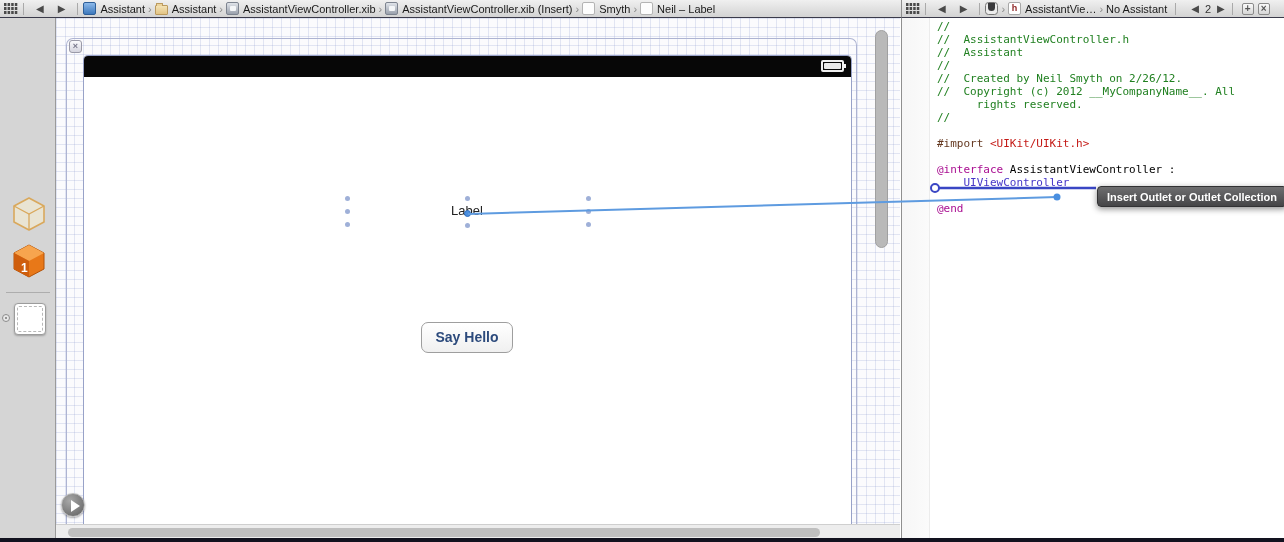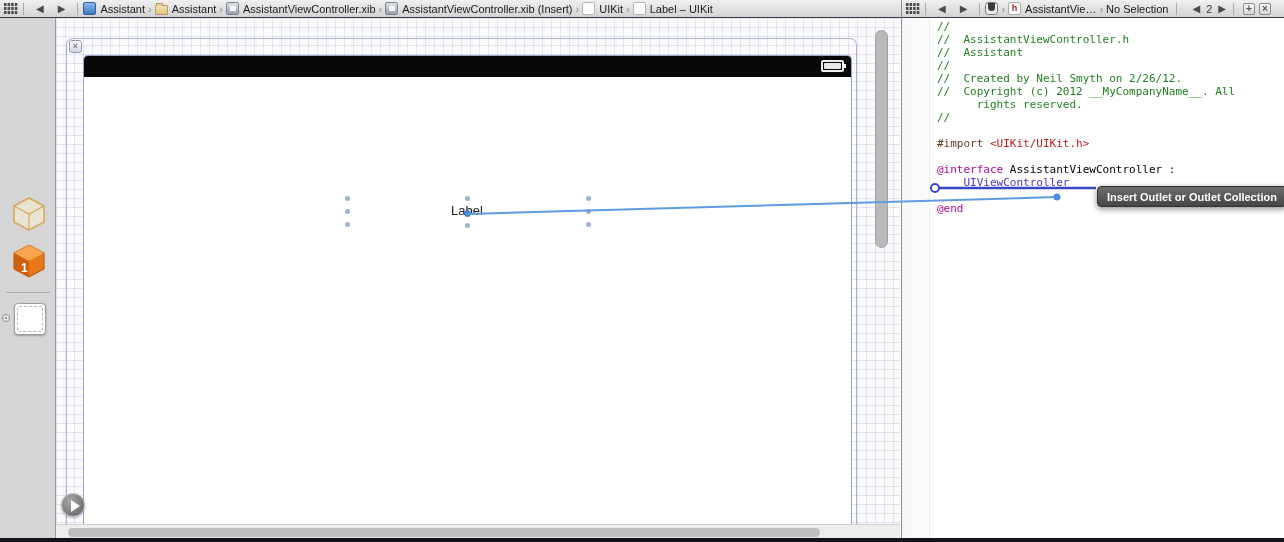--- a/index.html
+++ b/index.html
@@ -121,26 +121,26 @@
     <span class="crumb-label">AssistantViewController.xib</span>
   </span>
   <span class="chev">›</span>
   <span class="crumb">
     <span class="jb-icon" data-icon="xib-icon"></span>
     <span class="crumb-label">AssistantViewController.xib (Insert)</span>
   </span>
   <span class="chev">›</span>
   <span class="crumb">
     <span class="jb-icon" data-icon="view-icon"></span>
-    <span class="crumb-label">UIKit</span>
+    <span class="crumb-label">Smyth</span>
   </span>
   <span class="chev">›</span>
   <span class="crumb">
     <span class="jb-icon" data-icon="view-icon"></span>
-    <span class="crumb-label">Label – UIKit</span>
+    <span class="crumb-label">Neil – Label</span>
   </span>
 </div>
 
 <div class="jumpbar jumpbar-right">
   <span class="grid-icon">
     <svg width="14" height="11" viewBox="0 0 14 11">
         <g fill="#4a4a4a">
       <rect x="0" y="0" width="2.5" height="3"></rect>
           <rect x="3.6" y="0" width="2.5" height="3"></rect>
           <rect x="7.2" y="0" width="2.5" height="3"></rect>
@@ -166,21 +166,21 @@
       <path d="M3,1 h7 v4.5 a3.5,3.5 0 0 1 -7,0 z" fill="#3a3a3c"></path>
     </svg>
   </span>
   <span class="chev">›</span>
   <span class="crumb">
     <span class="jb-icon" data-icon="header-icon">h</span>
     <span class="crumb-label ellipsize">AssistantVie…</span>
   </span>
   <span class="chev">›</span>
   <span class="crumb">
-    <span class="crumb-label">No Selection</span>
+    <span class="crumb-label">No Assistant</span>
   </span>
   <span class="jb-sep" style="margin-left:8px;"></span>
   <span class="nav-counter">
     <span class="jb-arrow" style="padding:0 2px;">◀</span>
     <span class="num">2</span>
     <span class="jb-arrow" style="padding:0 2px;">▶</span>
   </span>
   <span class="jb-sep"></span>
   <span class="mini-btn">+</span>
   <span class="mini-btn">×</span>
@@ -226,20 +226,21 @@
   <div class="handle" style="left:289px; top:204px;"></div>
   <div class="handle" style="left:409px; top:178px;"></div>
   <div class="handle" style="left:409px; top:205px;"></div>
   <div class="handle" style="left:530px; top:178px;"></div>
   <div class="handle" style="left:530px; top:191px;"></div>
   <div class="handle" style="left:530px; top:204px;"></div>
 
   <div class="ib-label">Label</div>
   <div class="drag-origin"></div>
 
+  <div class="hello-btn">Say Hello</div>
 
   <div class="play-btn"></div>
 
   <div class="vscroll-thumb"></div>
   <div class="hscroll-track">
     <div class="hscroll-thumb"></div>
   </div>
 </div>
 
 <div class="codepane">

